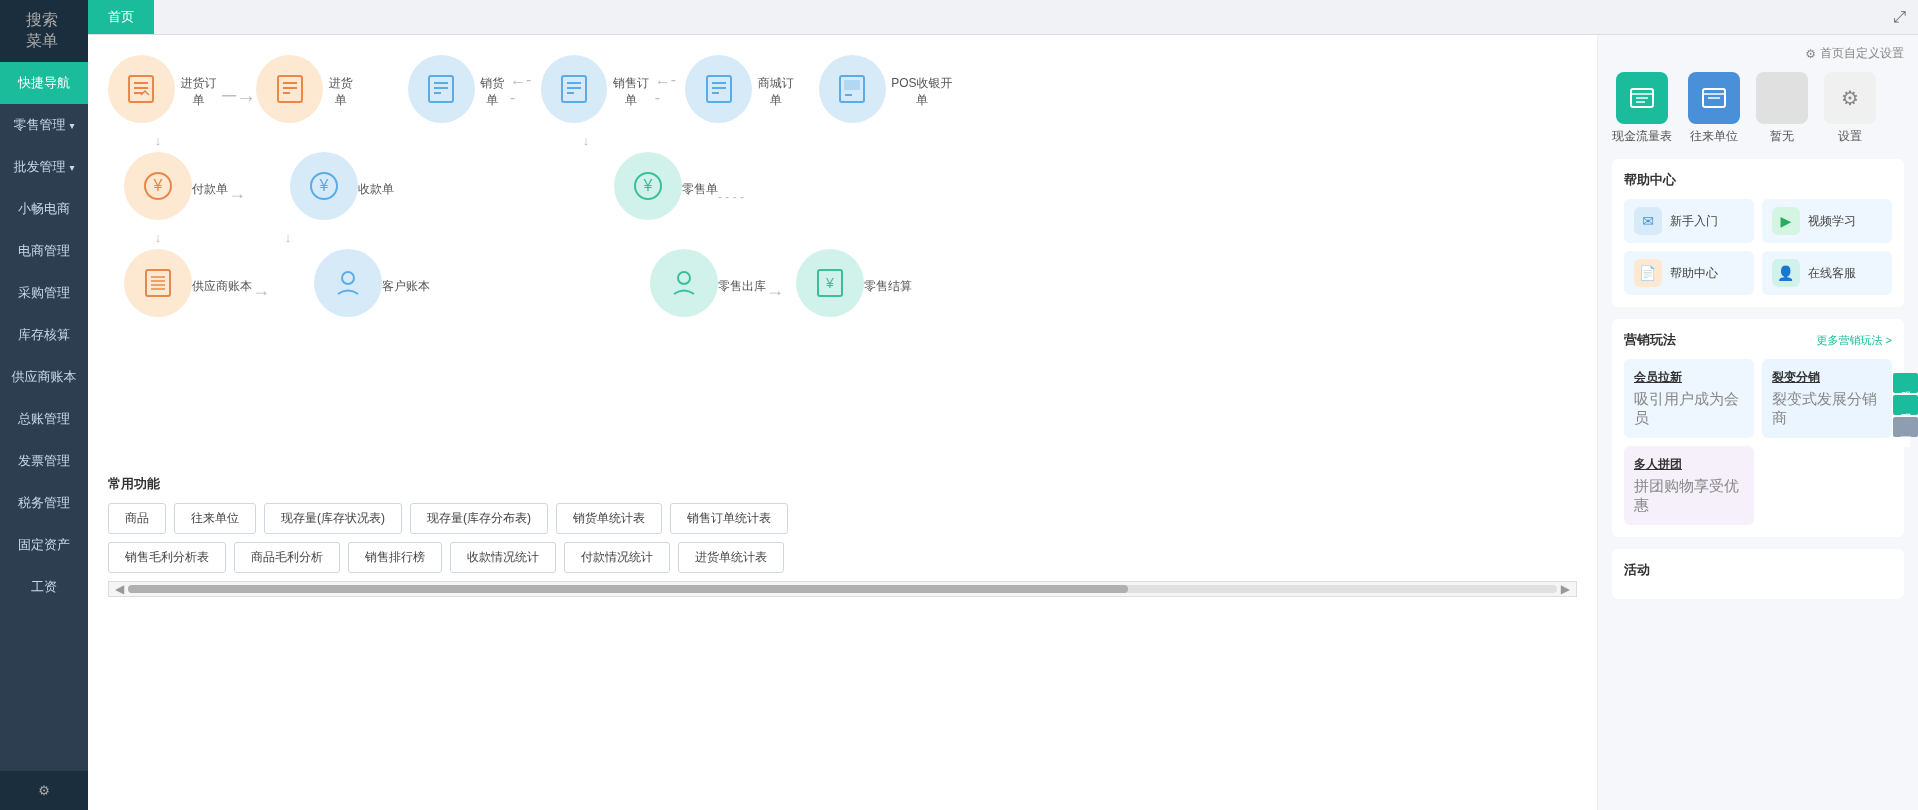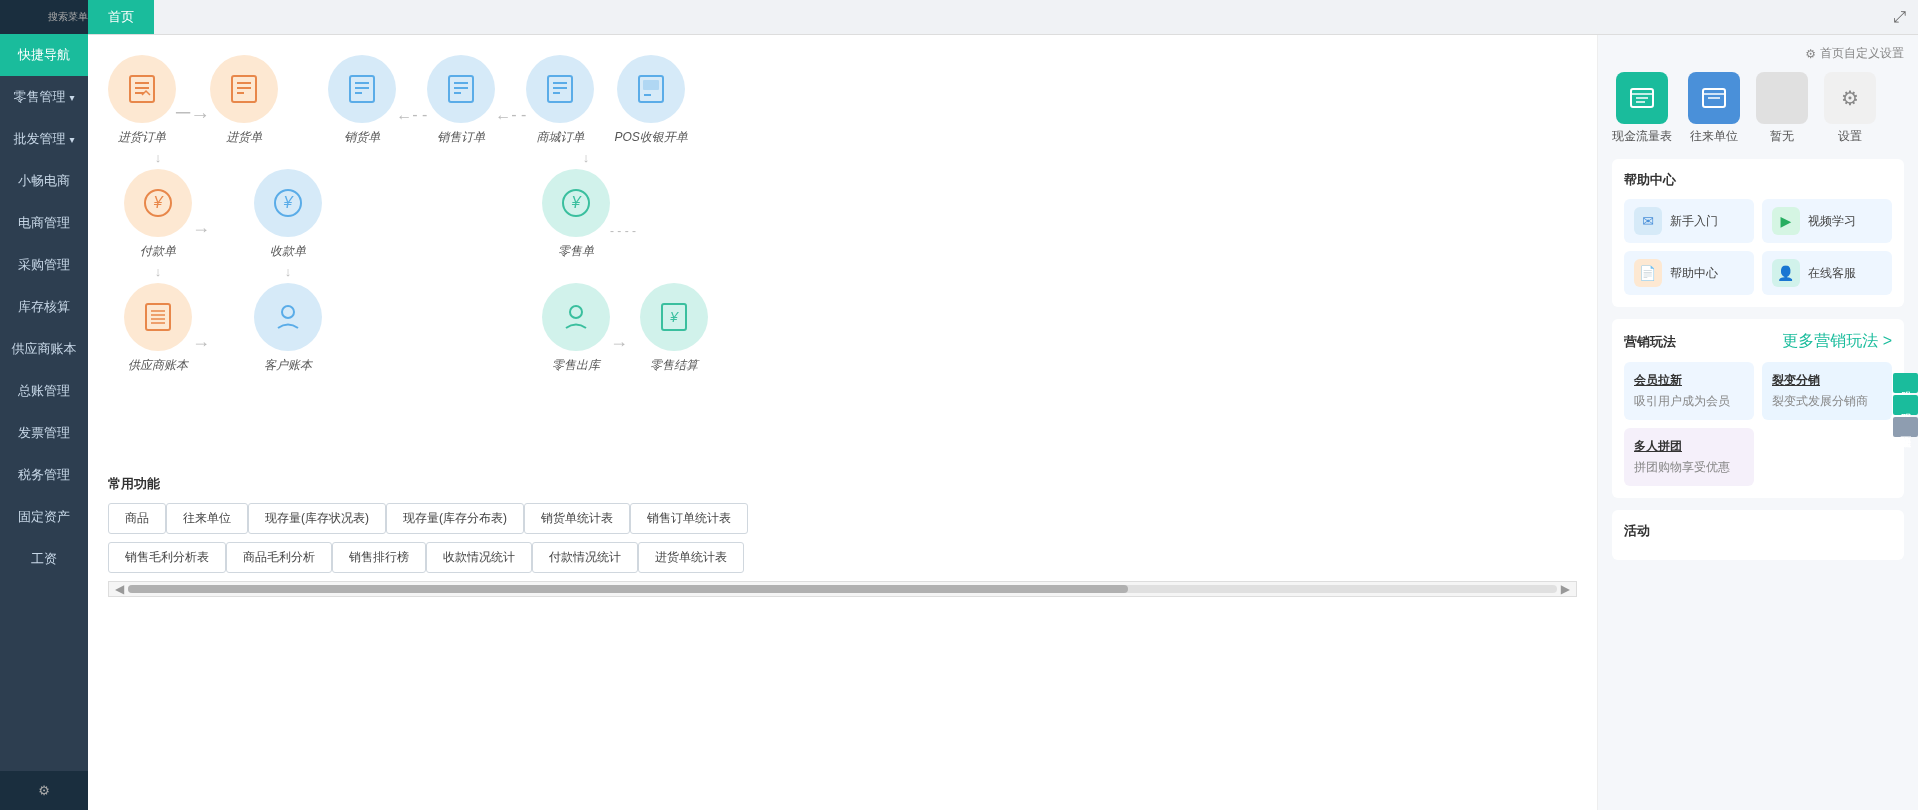--- a/index.html
+++ b/index.html
@@ -10,23 +10,23 @@
       width: 88px;
       background: #2d3e50;
       display: flex;
       flex-direction: column;
       flex-shrink: 0;
       height: 100%;
     }
     .sidebar-search {
       background: #1a2e3e;
       color: #aaa;
-      padding: 10px 0;
-      font-size: 10px;
-      text-align: right;
+      padding: 10px 26px;
+      font-size: 16px;
+      text-align: left;
       cursor: pointer;
     }
     .sidebar-item {
       color: #c8d8e8;
       padding: 12px 8px;
       text-align: center;
       font-size: 13px;
       cursor: pointer;
       display: flex;
       align-items: center;
@@ -118,36 +118,34 @@
     }
     .flow-label {
       font-size: 12px;
       color: #555;
       text-align: center;
     }
 
     
     .flow-col {
       display: flex;
-      flex-direction: column;
-      align-items: center;
-      font-style: italic;
+      align-items: center;
     }
 
     
     .section-title {
       font-size: 13px;
       color: #333;
       margin-bottom: 10px;
       font-weight: bold;
     }
     .func-grid {
       display: flex;
       flex-wrap: wrap;
-      gap: 0;
+      gap: 8px;
       margin-bottom: 8px;
       align-items: center;
     }
     .func-btn {
       background: #fff;
       border: 1px solid #d0d7de;
       border-radius: 3px;
       padding: 6px 16px;
       font-size: 12px;
       color: #444;
@@ -290,21 +288,21 @@
       justify-content: space-between;
       align-items: center;
       margin-bottom: 10px;
     }
     .section-header-title {
       font-size: 13px;
       font-weight: bold;
       color: #333;
     }
     .section-more {
-      font-size: 16px;
+      font-size: 11px;
       color: #1abc9c;
       cursor: pointer;
     }
     .marketing-grid {
       display: grid;
       grid-template-columns: 1fr 1fr;
       gap: 8px;
     }
     .marketing-item {
       background: #eef6ff;
@@ -313,21 +311,21 @@
       cursor: pointer;
     }
     .marketing-item-title {
       font-size: 12px;
       font-weight: bold;
       color: #333;
       margin-bottom: 4px;
       text-decoration: underline;
     }
     .marketing-item-desc {
-      font-size: 12px;
+      font-size: 15px;
       color: #888;
     }
 
     
     .activity-section {
       background: #fff;
       border-radius: 6px;
       padding: 12px;
     }
     .activity-title {

